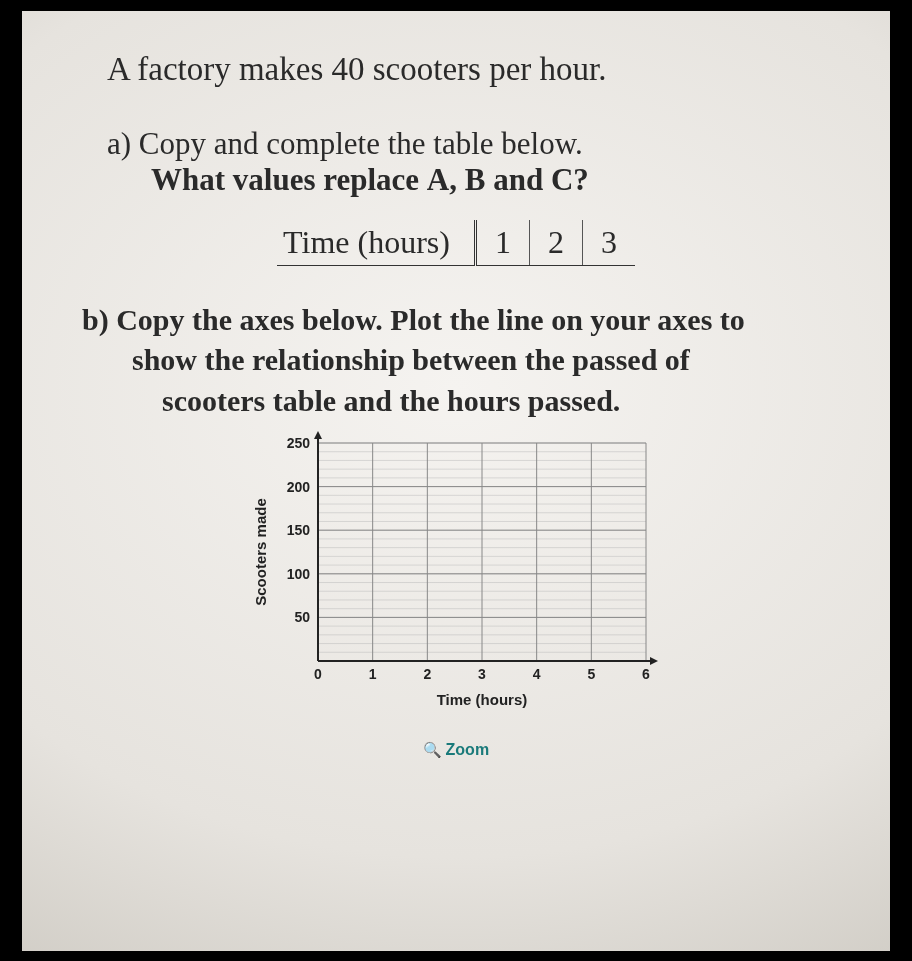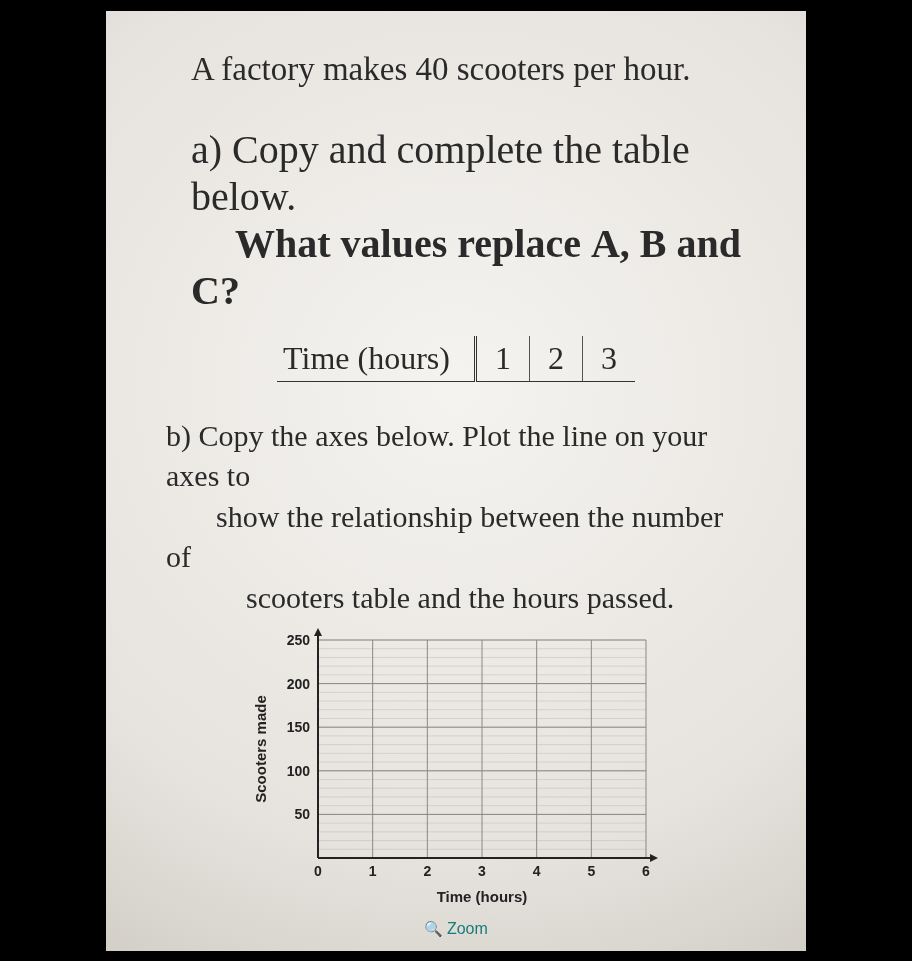--- a/index.html
+++ b/index.html
@@ -7,39 +7,39 @@
     padding: 0;
     font-family: Georgia, 'Times New Roman', serif;
     background: #000;
     width: 912px;
     height: 961px;
     display: flex;
     align-items: center;
     justify-content: center;
   }
   .page {
-    width: 700px;
+    width: 868px;
     height: 940px;
     background: radial-gradient(ellipse 140% 100% at 50% 40%, #f5f3f0 0%, #e6e3de 50%, #c9c5bd 80%, #a8a39a 100%);
     padding: 40px 55px 20px 55px;
     box-sizing: border-box;
     position: relative;
     color: #2a2a2a;
   }
   .intro {
     font-size: 33px;
     margin-bottom: 38px;
     text-align: left;
     padding-left: 30px;
   }
   .num {
     font-family: 'Times New Roman', serif;
   }
   .part {
-    font-size: 40px;
+    font-size: 31px;
     margin-bottom: 12px;
     padding-left: 30px;
   }
   .part .sub {
     padding-left: 44px;
     font-weight: bold;
   }
   .serif {
     font-family: 'Times New Roman', serif;
   }
@@ -72,39 +72,40 @@
     border-left: 3px double #333;
   }
   .red {
     color: #c0392b;
   }
   .partb {
     font-size: 30px;
     padding-left: 5px;
     line-height: 1.35;
     margin-bottom: 4px;
+    font-weight: bold;
   }
   .partb .l2 { padding-left: 50px; }
   .partb .l3 { padding-left: 80px; }
   .chart-area {
     width: 420px;
     margin: 10px auto 0 auto;
     position: relative;
   }
   svg {
     display: block;
     margin: 0 auto;
   }
   .zoom {
     text-align: center;
     font-family: Arial, sans-serif;
     font-size: 16px;
-    font-weight: normal;
+    font-weight: bold;
     color: #1a7a7a;
-    margin-top: 12px;
+    margin-top: 30px;
   }
   .zoom .mag {
     font-size: 15px;
     margin-right: 4px;
   }
 </style>
 </head>
 <body>
 
 <div class="page">
@@ -130,21 +131,21 @@
         <td class="cell">2</td>
         <td class="cell">3</td>
       </tr>
     </tbody>
       </table>
   </div>
 
   <div class="partb">
     <span>b)</span>
     <span>Copy the axes below. Plot the line on your axes to</span><br>
-    <span class="l2">show the relationship between the number of</span><br>
+    <span class="l2">show the relationship between the passed of</span><br>
     <span class="l3">scooters table and the hours passed.</span>
   </div>
 
   <div class="chart-area">
     <svg id="chart-svg" width="420" height="280">
         <line x1="72" y1="230" x2="400" y2="230" stroke="#bbb" stroke-width="0.5"></line>
         <line x1="72" y1="221.28" x2="400" y2="221.28" stroke="#bbb" stroke-width="0.5"></line>
         <line x1="72" y1="212.56" x2="400" y2="212.56" stroke="#bbb" stroke-width="0.5"></line>
         <line x1="72" y1="203.84" x2="400" y2="203.84" stroke="#bbb" stroke-width="0.5"></line>
         <line x1="72" y1="195.12" x2="400" y2="195.12" stroke="#bbb" stroke-width="0.5"></line>

